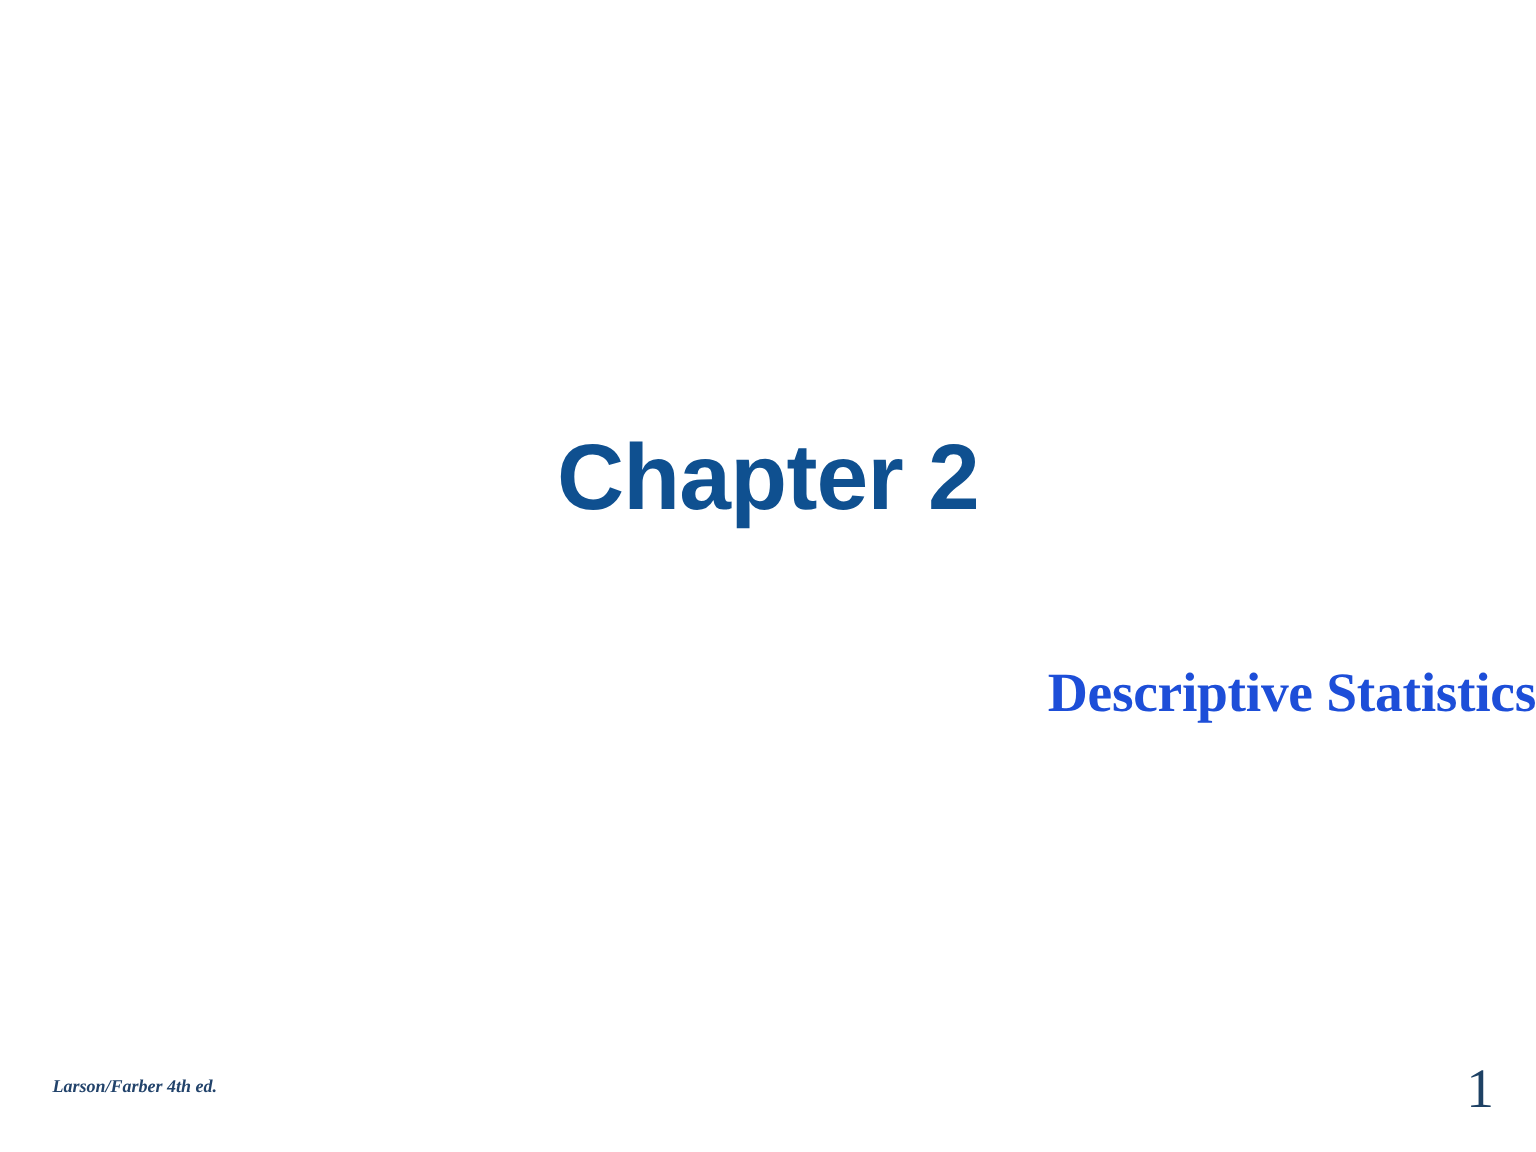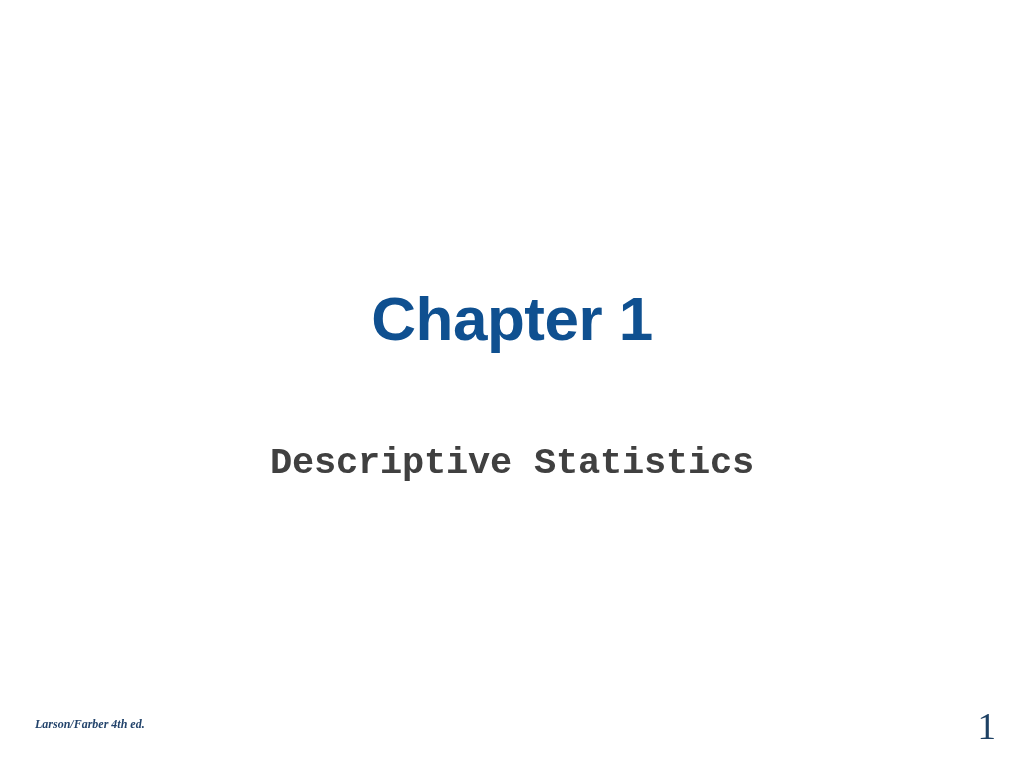--- a/index.html
+++ b/index.html
@@ -44,28 +44,29 @@
   .subtitle-block {
     position: absolute;
     left: 0;
     top: 443px;
     width: 1024px;
     text-align: center;
   }
 
   .slide-subtitle {
     display: block;
-    font-family: Liberation Mono, monospace;
+    font-family: Liberation Serif, serif;
     font-weight: bold;
     font-size: 37px;
     line-height: 1.1;
     letter-spacing: -0.2px;
-    color: #404040;
+    color: #1d4ed8;
     margin: 0;
     white-space: nowrap;
+    text-align: right;
   }
 
   
   .footer {
     position: absolute;
     left: 0;
     bottom: 0;
     width: 1024px;
     height: 64px;
   }
@@ -94,21 +95,21 @@
     line-height: 1;
     color: #1E4164;
   }
 </style>
 </head>
 <body>
 
 <div class="slide">
 
   <div class="title-block">
-    <h1 class="slide-title">Chapter 1</h1>
+    <h1 class="slide-title">Chapter 2</h1>
   </div>
 
   <div class="subtitle-block">
     <h2 class="slide-subtitle">Descriptive Statistics</h2>
   </div>
 
   <div class="footer">
     <div class="footer-attribution">Larson/Farber 4th ed.</div>
     <div class="page-number">1</div>
   </div>

